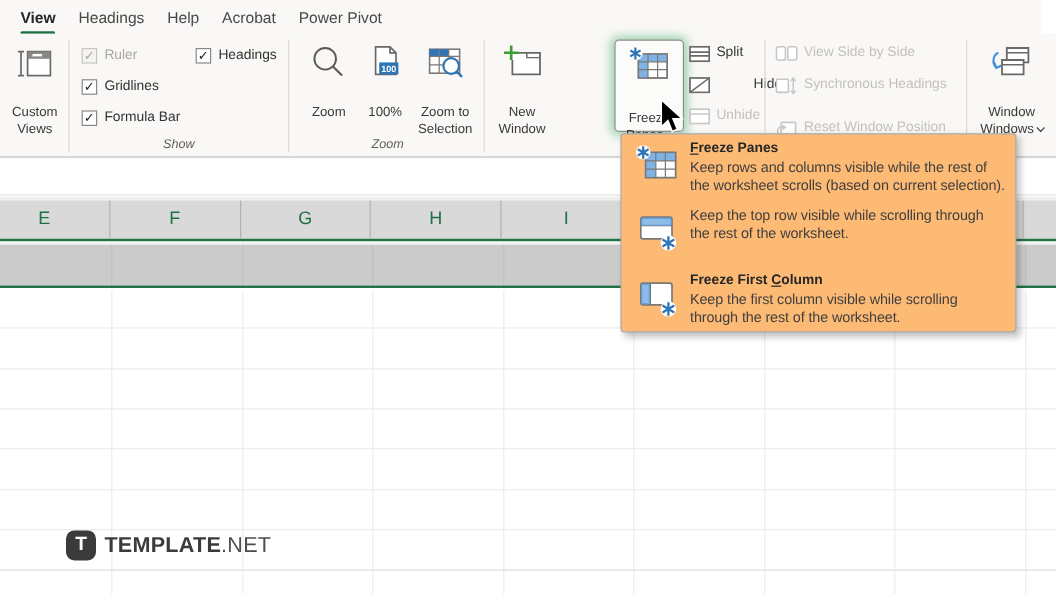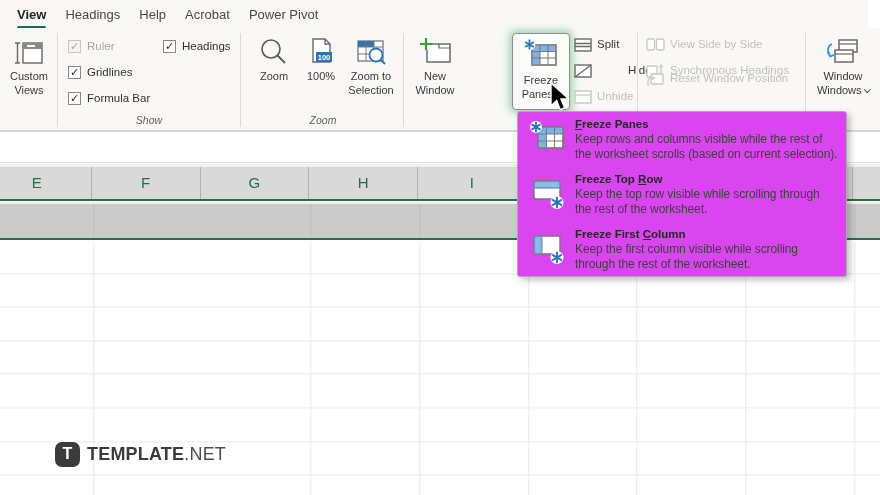--- a/index.html
+++ b/index.html
@@ -10,21 +10,21 @@
   .tabbar { position:absolute; left:0; top:0; width:868px; height:28px; background:#f9f8f7; display:flex; align-items:center; gap:19px; padding-left:17px; }
   .tab { position:relative; font-size:13px; color:#494847; cursor:default; white-space:nowrap; }
   .tab.active { color:#262625; font-weight:bold; }
   .tab.active::after { content:""; position:absolute; left:0; right:0; bottom:-7px; height:3px; background:#1e7145; border-radius:2px; }
 
   
   .ribbon { position:absolute; left:0; top:28px; width:880px; height:104px; background:#f9f8f6; border-bottom:2px solid #d8d6d4; }
   .rsep { position:absolute; top:5px; height:94px; width:1px; background:#ddtbd9; background:#dddbd9; }
   .big-btn { position:absolute; top:4px; height:96px; display:flex; flex-direction:column; align-items:center; }
   .big-btn .bicon { height:38px; display:flex; align-items:flex-end; justify-content:center; }
-  .blabel { font-size:11px; line-height:13.5px; text-align:center; color:#3a3938; margin-top:0; }
+  .blabel { font-size:11px; line-height:13.5px; text-align:center; color:#3a3938; margin-top:18px; }
   .grp-label { position:absolute; top:86px; font-size:10.5px; color:#605e5c; text-align:center;font-style:italic; }
 
   .chk-item { position:absolute; display:flex; align-items:center; gap:6px; height:16px; }
   .chk-box { width:13px; height:13px; border:1px solid #8a8886; background:#fff; display:flex; align-items:center; justify-content:center; font-size:11px; line-height:11px; color:#262625; font-family:"DejaVu Sans",sans-serif; }
   .chk-label { font-size:11.5px; color:#323130; }
   .chk-item.disabled .chk-box { border-color:#c8c6c4; background:#f5f4f2; color:#a8a6a4; }
   .chk-item.disabled .chk-label { color:#a8a6a4; }
 
   .small-item { position:absolute; display:flex; align-items:flex-start; gap:5px; height:17px; font-size:11.5px; color:#3a3938; white-space:nowrap; }
   .small-item.disabled { color:#c3c1bf; }
@@ -49,21 +49,21 @@
     background-position:-14.75px 0, 0 -1.6px; }
 
   
   .wm { position:absolute; left:55px; top:441px; height:26px; display:flex; align-items:center; gap:7px; }
   .wm-badge { width:25px; height:25px; background:#3b3b3b; border-radius:7px; color:#fff; font-weight:bold; font-size:16px; display:flex; align-items:center; justify-content:center; }
   .wm-text { font-size:18px; letter-spacing:.2px; color:#3b3b3b; }
   .wm-text b { font-weight:bold; }
   .wm-text .tld { font-weight:400; color:#4c4c4c; }
 
   
-  .menu { position:absolute; left:517px; top:111px; width:330px; height:166px; background:#d946ef; border:1px solid #ababab; border-radius:3px; box-shadow:3px 3px 6px rgba(0,0,0,.25); z-index:50; }
+  .menu { position:absolute; left:517px; top:111px; width:330px; height:166px; background:#fdba74; border:1px solid #ababab; border-radius:3px; box-shadow:3px 3px 6px rgba(0,0,0,.25); z-index:50; }
   .menu-item { position:absolute; left:0; width:100%; height:54px; }
   .mi-icon { position:absolute; left:12px; top:5px; }
   .mi-text { position:absolute; left:57px; top:1px; white-space:nowrap; }
   .mi-title { font-size:11.5px; font-weight:bold; color:#262626; line-height:15px; }
   .mi-title .acc { text-decoration:underline; }
   .mi-desc { font-size:12px; color:#3f3f3f; line-height:14.5px; letter-spacing:-0.1px; }
 
   .cursor { position:absolute; left:547px; top:82px; z-index:60; }
 </style>
 </head>
@@ -222,21 +222,21 @@
     </svg>
     <span>View Side by Side</span>
   </div>
   <div class="small-item disabled" style="left:646px; top:36px;">
     <svg width="19" height="15" viewBox="0 0 19 15">
       <rect x="1" y="2" width="10" height="11" rx="1" fill="#fff" stroke="#c9c7c5" stroke-width="1.3"></rect>
       <path d="M15 1 v13 M13 3.5 l2 -2.5 2 2.5 M13 11.5 l2 2.5 2 -2.5" fill="none" stroke="#c9c7c5" stroke-width="1.2"></path>
     </svg>
     <span>Synchronous Headings</span>
   </div>
-  <div class="small-item disabled" style="left:646px; top:44px;">
+  <div class="small-item disabled" style="left:646px; top:72px;">
     <svg width="19" height="15" viewBox="0 0 19 15">
       <rect x="5" y="2" width="12" height="10" rx="1" fill="#fff" stroke="#c9c7c5" stroke-width="1.3"></rect>
       <path d="M2 14 v-5 a3 3 0 0 1 3 -3 h3 M6 4.5 l2.5 1.5 -2.5 1.8" fill="none" stroke="#c9c7c5" stroke-width="1.2"></path>
     </svg>
     <span>Reset Window Position</span>
   </div>
 
   <div class="rsep" style="left:805px;"></div>
 
   <div class="big-btn" style="left:812px; width:62px;">
@@ -306,21 +306,20 @@
     <span class="mi-icon" style="top:8px;">
       <svg width="36" height="30" viewBox="0 0 36 30">
         <rect x="4" y="2" width="26" height="18" rx="2" fill="#fff" stroke="#7a7876" stroke-width="1.4"></rect>
         <path d="M4 9 h26" stroke="#7a7876" stroke-width="1"></path>
         <rect x="4.7" y="2.7" width="24.6" height="6" rx="1" fill="#8fbce6" stroke="#5b9bd5" stroke-width="1"></rect>
         <circle cx="27" cy="23.5" r="6.5" fill="#fff"></circle>
         <path d="M27 17.8 v11.4 M22.1 20.6 l9.8 5.8 M22.1 26.4 l9.8 -5.8" stroke="#2e75b6" stroke-width="1.9"></path>
       </svg>
     </span>
     <div class="mi-text">
-      <div class="mi-title"><span>Freeze Top </span><span class="acc">R</span><span>ow</span></div>
       <div class="mi-desc">Keep the top row visible while scrolling through</div>
       <div class="mi-desc">the rest of the worksheet.</div>
     </div>
   </div>
 
   <div class="menu-item" style="top:114px;">
     <span class="mi-icon" style="top:8px;">
       <svg width="36" height="30" viewBox="0 0 36 30">
         <rect x="4" y="2" width="26" height="18" rx="2" fill="#fff" stroke="#7a7876" stroke-width="1.4"></rect>
         <path d="M12 2 v18" stroke="#7a7876" stroke-width="1"></path>

